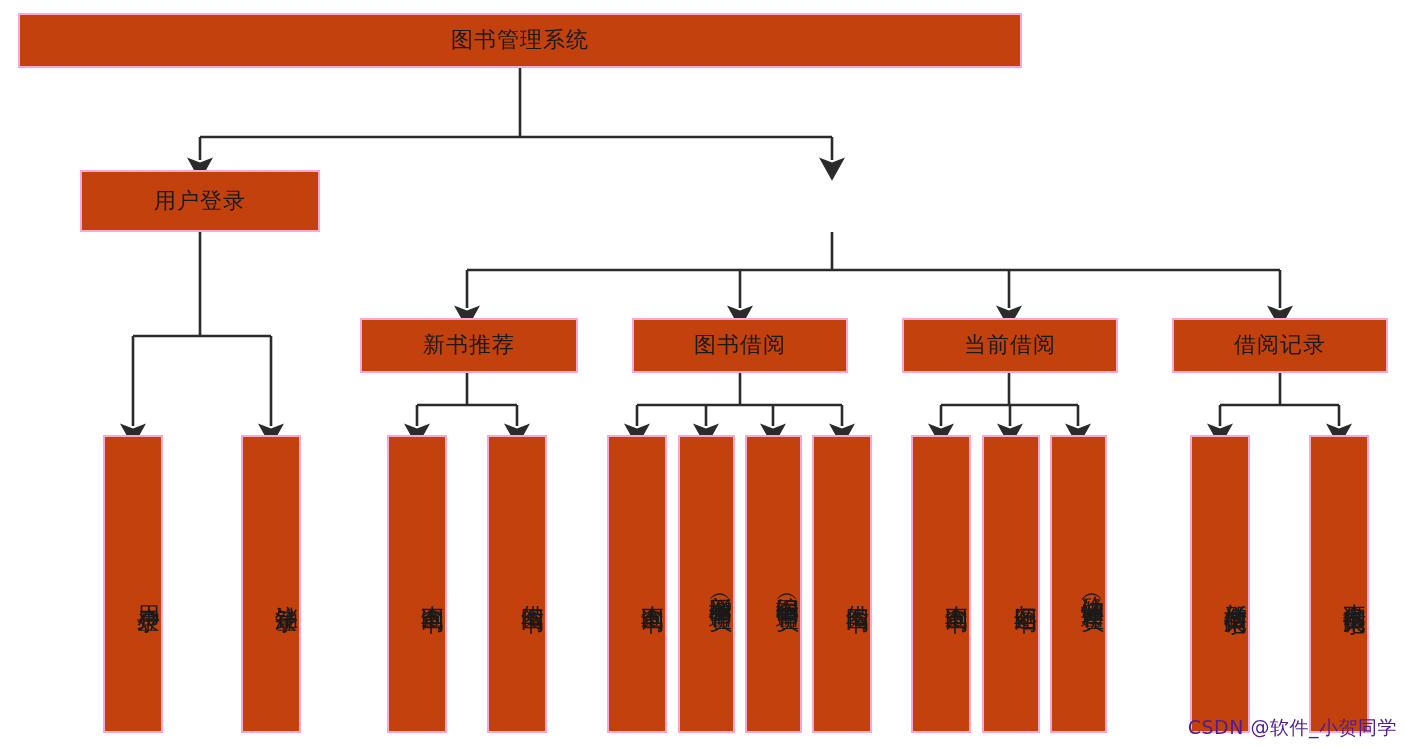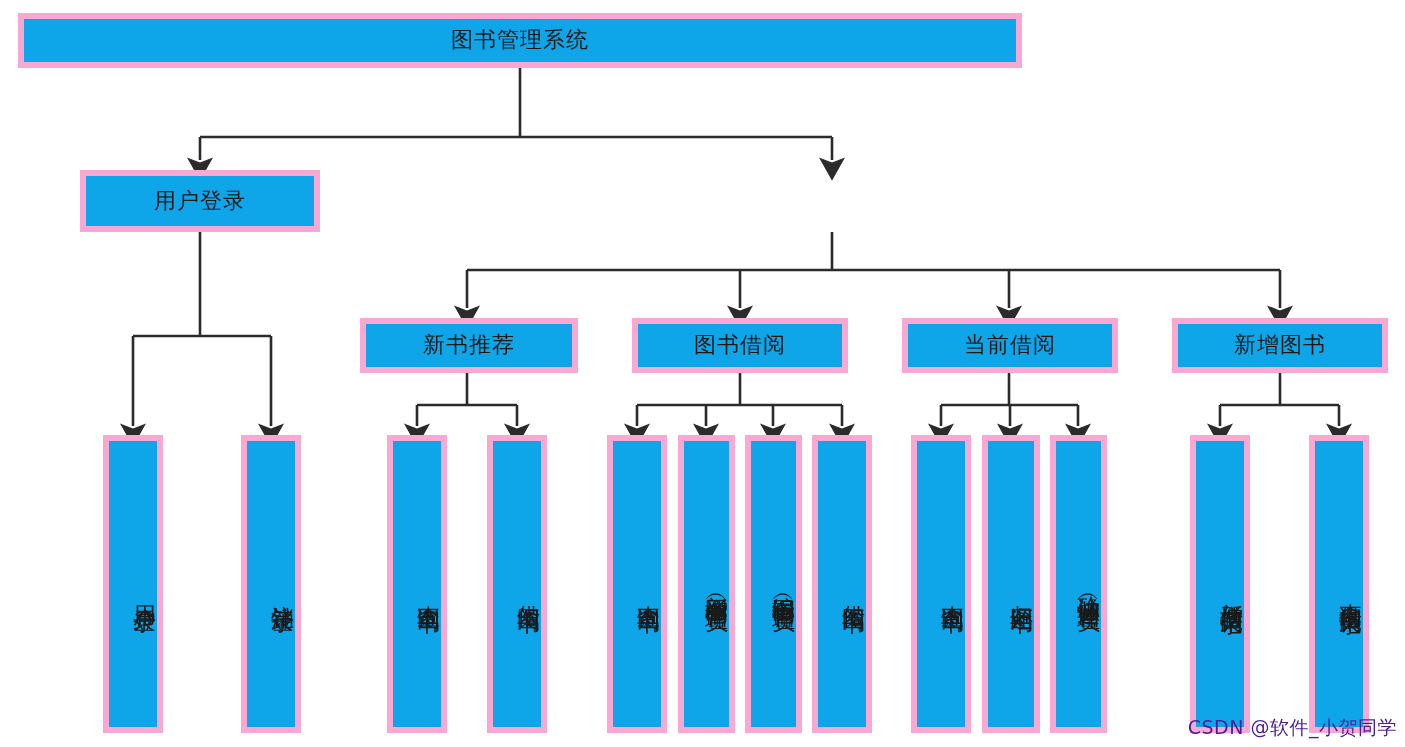--- a/index.html
+++ b/index.html
@@ -20,22 +20,22 @@
   #edges {
     position: absolute;
     left: 0;
     top: 0;
     width: 1405px;
     height: 747px;
   }
   .node {
     position: absolute;
     box-sizing: border-box;
-    border: 6px solid #f9a8d4;
-    background: #0ea5e9;
+    border: 2px solid #f9a8d4;
+    background: #c2410c;
     color: #1a1a1a;
     display: flex;
     align-items: center;
     justify-content: center;
     z-index: 2;
   }
   .node.horiz {
     font-size: 22px;
     letter-spacing: 1px;
     line-height: 1.2;
@@ -134,21 +134,21 @@
   <div class="node horiz" style="left:360px; top:318px; width:218px; height:55px;">
     <span>新书推荐</span>
   </div>
   <div class="node horiz" style="left:632px; top:318px; width:216px; height:55px;">
     <span>图书借阅</span>
   </div>
   <div class="node horiz" style="left:902px; top:318px; width:216px; height:55px;">
     <span>当前借阅</span>
   </div>
   <div class="node horiz" style="left:1172px; top:318px; width:216px; height:55px;">
-    <span>新增图书</span>
+    <span>借阅记录</span>
   </div>
 
   <div class="node vert" style="left:103px; top:435px; width:60px; height:298px;">
     <span class="vlabel">用户登录</span>
   </div>
   <div class="node vert" style="left:241px; top:435px; width:60px; height:298px;">
     <span class="vlabel">注销登录</span>
   </div>
 
   <div class="node vert" style="left:387px; top:435px; width:60px; height:298px;">

